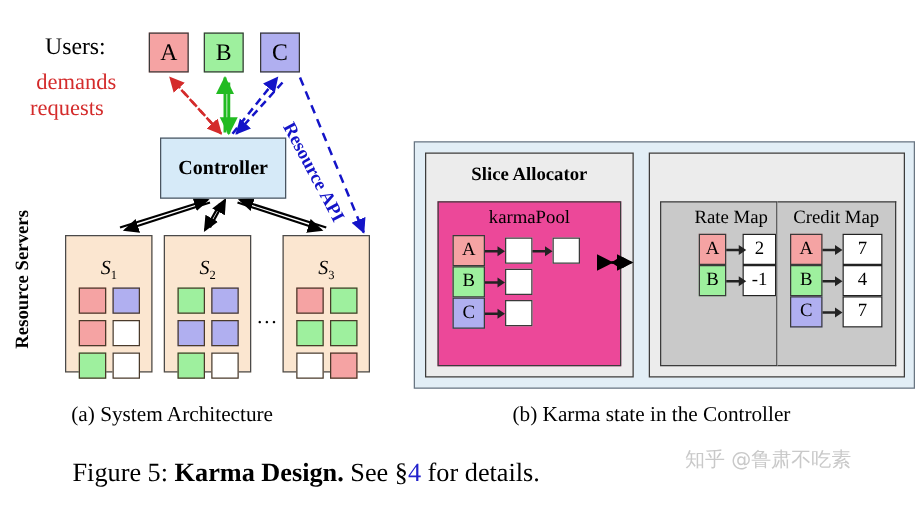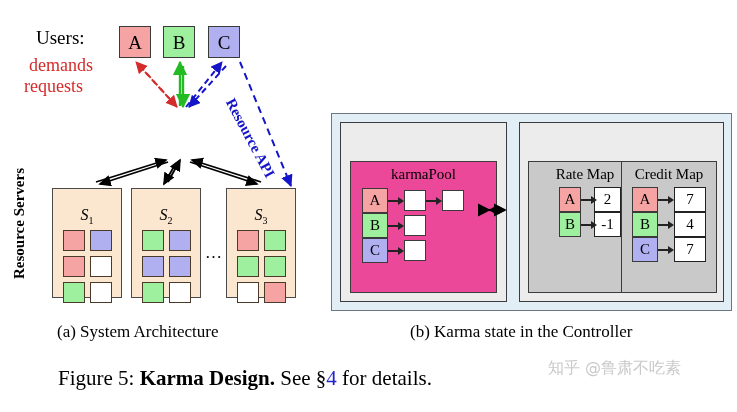--- a/index.html
+++ b/index.html
@@ -175,20 +175,21 @@
   </svg>
 
   <div class="abs" id="users-label">Users:</div>
   <div class="abs" id="demands-label">demands</div>
   <div class="abs" id="requests-label">requests</div>
 
   <div class="abs user-box c-A" style="left:119px;top:26px;">A</div>
   <div class="abs user-box c-B" style="left:163px;top:26px;">B</div>
   <div class="abs user-box c-C" style="left:208px;top:26px;">C</div>
 
+  <div class="abs" id="controller-box">Controller</div>
 
   <div class="abs" id="resource-api-label">
     <span>Resource</span>
     <span>API</span>
   </div>
 
   <div class="abs" id="resource-servers-label">Resource Servers</div>
 
   <div class="server" id="s1">
     <div class="title">
@@ -228,20 +229,21 @@
         <div class="cell" style="background: rgb(255, 255, 255);"></div>
         <div class="cell" style="background: rgb(245, 163, 163);"></div>
       </div>
   </div>
 
   <div class="abs" id="ellipsis-servers">…</div>
 
   <div class="abs" id="karma-panel">
 
     <div class="module" id="slice-allocator">
+      <div class="module-title">Slice Allocator</div>
       <div class="inner-box" id="karmapool-box">
         <div class="inner-title">karmaPool</div>
         <div class="kp-rows" id="kp-rows">
             <div class="kp-row">
               <div class="tag" style="background: rgb(245, 163, 163);">A</div>
               <div class="arrow-s"></div>
               <div class="slot"></div>
               <div class="arrow-s"></div>
               <div class="slot"></div>
             </div>

